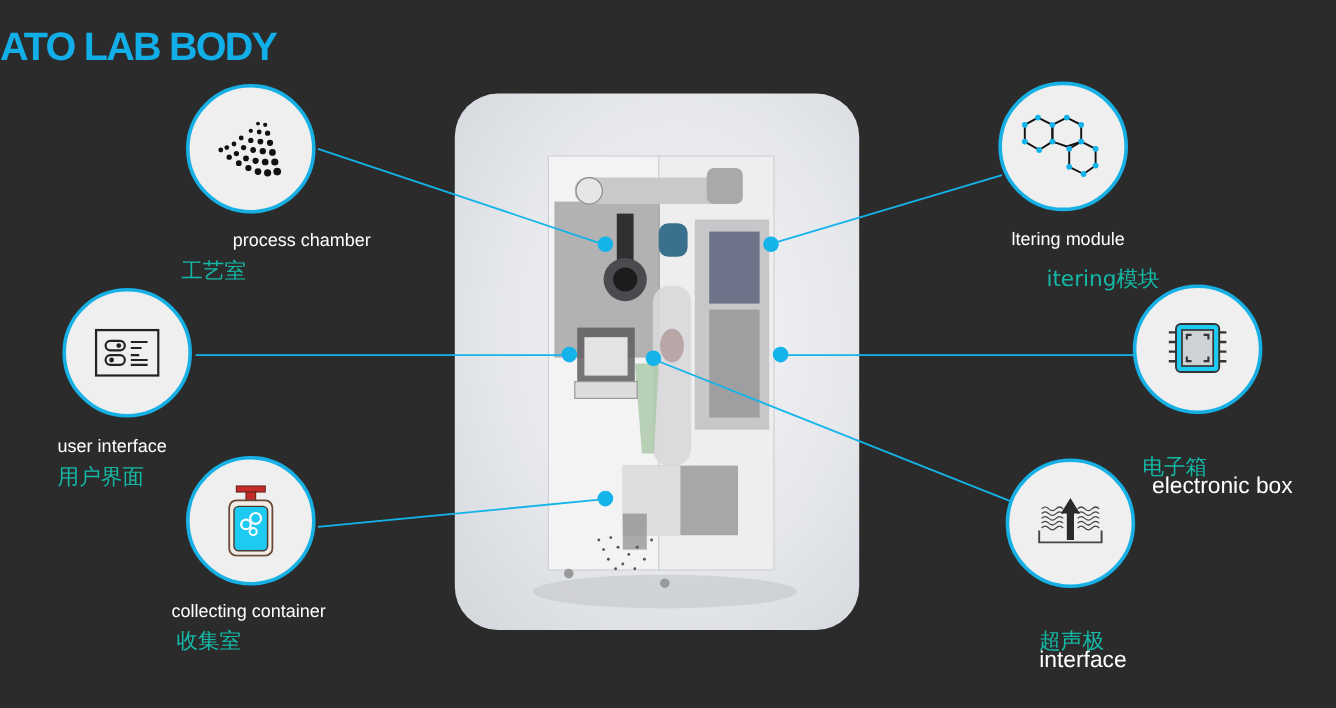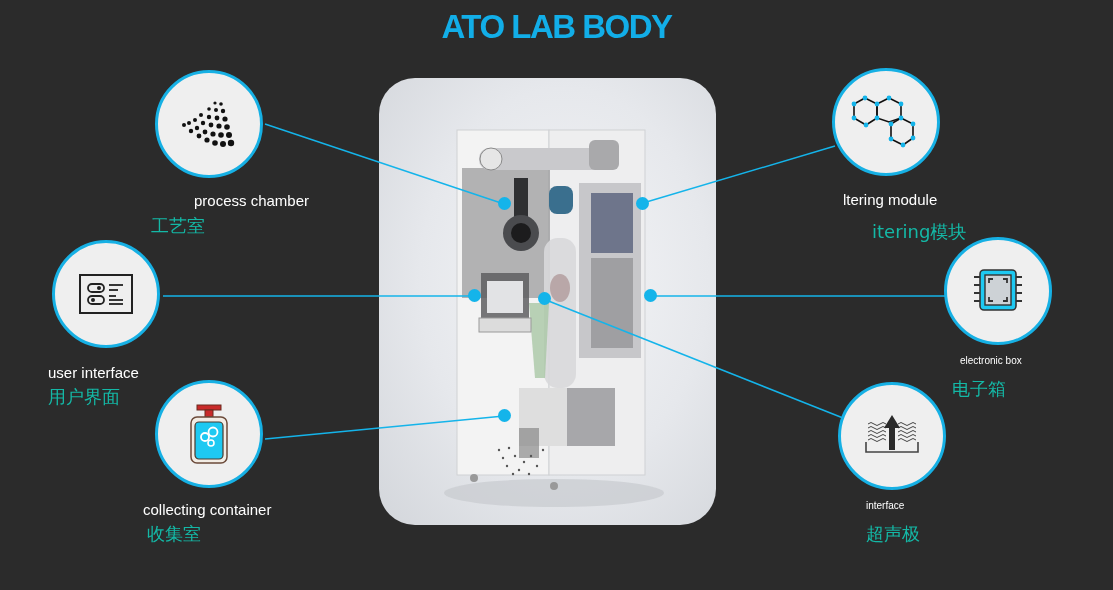--- a/index.html
+++ b/index.html
@@ -3,38 +3,38 @@
 <meta charset="utf-8">
 <style>
   html, body { margin: 0; padding: 0; }
   body {
     width: 1113px; height: 590px; overflow: hidden;
     background: #2b2b2b;
     font-family: "Liberation Sans", sans-serif;
     position: relative;
   }
   .title {
-    position: absolute; left: 0; width: 1113px; top: 8px;
-    text-align: center; color: #12aee8;
+    position: absolute; left: 0; width: 1113px; top: 20px;
+    color: #12aee8;
     font-family: "Liberation Sans", sans-serif;
     font-weight: bold; font-size: 33px; letter-spacing: -1.5px;
   }
   .photo {
     position: absolute; left: 379px; top: 78px; width: 337px; height: 447px;
     border-radius: 36px; overflow: hidden;
     background: radial-gradient(ellipse at 55% 45%, #f4f5f7 0%, #e6e8ec 55%, #d3d6db 100%);
   }
   .lines { position: absolute; left: 0; top: 0; width: 1113px; height: 590px; pointer-events: none; }
   .node {
     position: absolute; width: 108px; height: 108px; border-radius: 50%;
     background: #efefef; border: 3px solid #16b0e4; box-sizing: border-box;
     display: flex; align-items: center; justify-content: center;
   }
   .label-en { position: absolute; color: #ffffff; font-size: 15px; white-space: nowrap; }
-  .label-en.small { font-size: 10px; }
+  .label-en.small { font-size: 19px; margin-top: 40px; }
   .label-zh { position: absolute; color: #14b8a6; font-size: 18px; white-space: nowrap; font-family: "DejaVu Sans", sans-serif; }
   .dot { position: absolute; width: 13px; height: 13px; border-radius: 50%; background: #14b4ea; }
 </style>
 </head>
 <body>
 
 <div class="title">ATO LAB BODY</div>
 
 <div class="photo">
   <svg width="337" height="447" viewBox="0 0 337 447">

